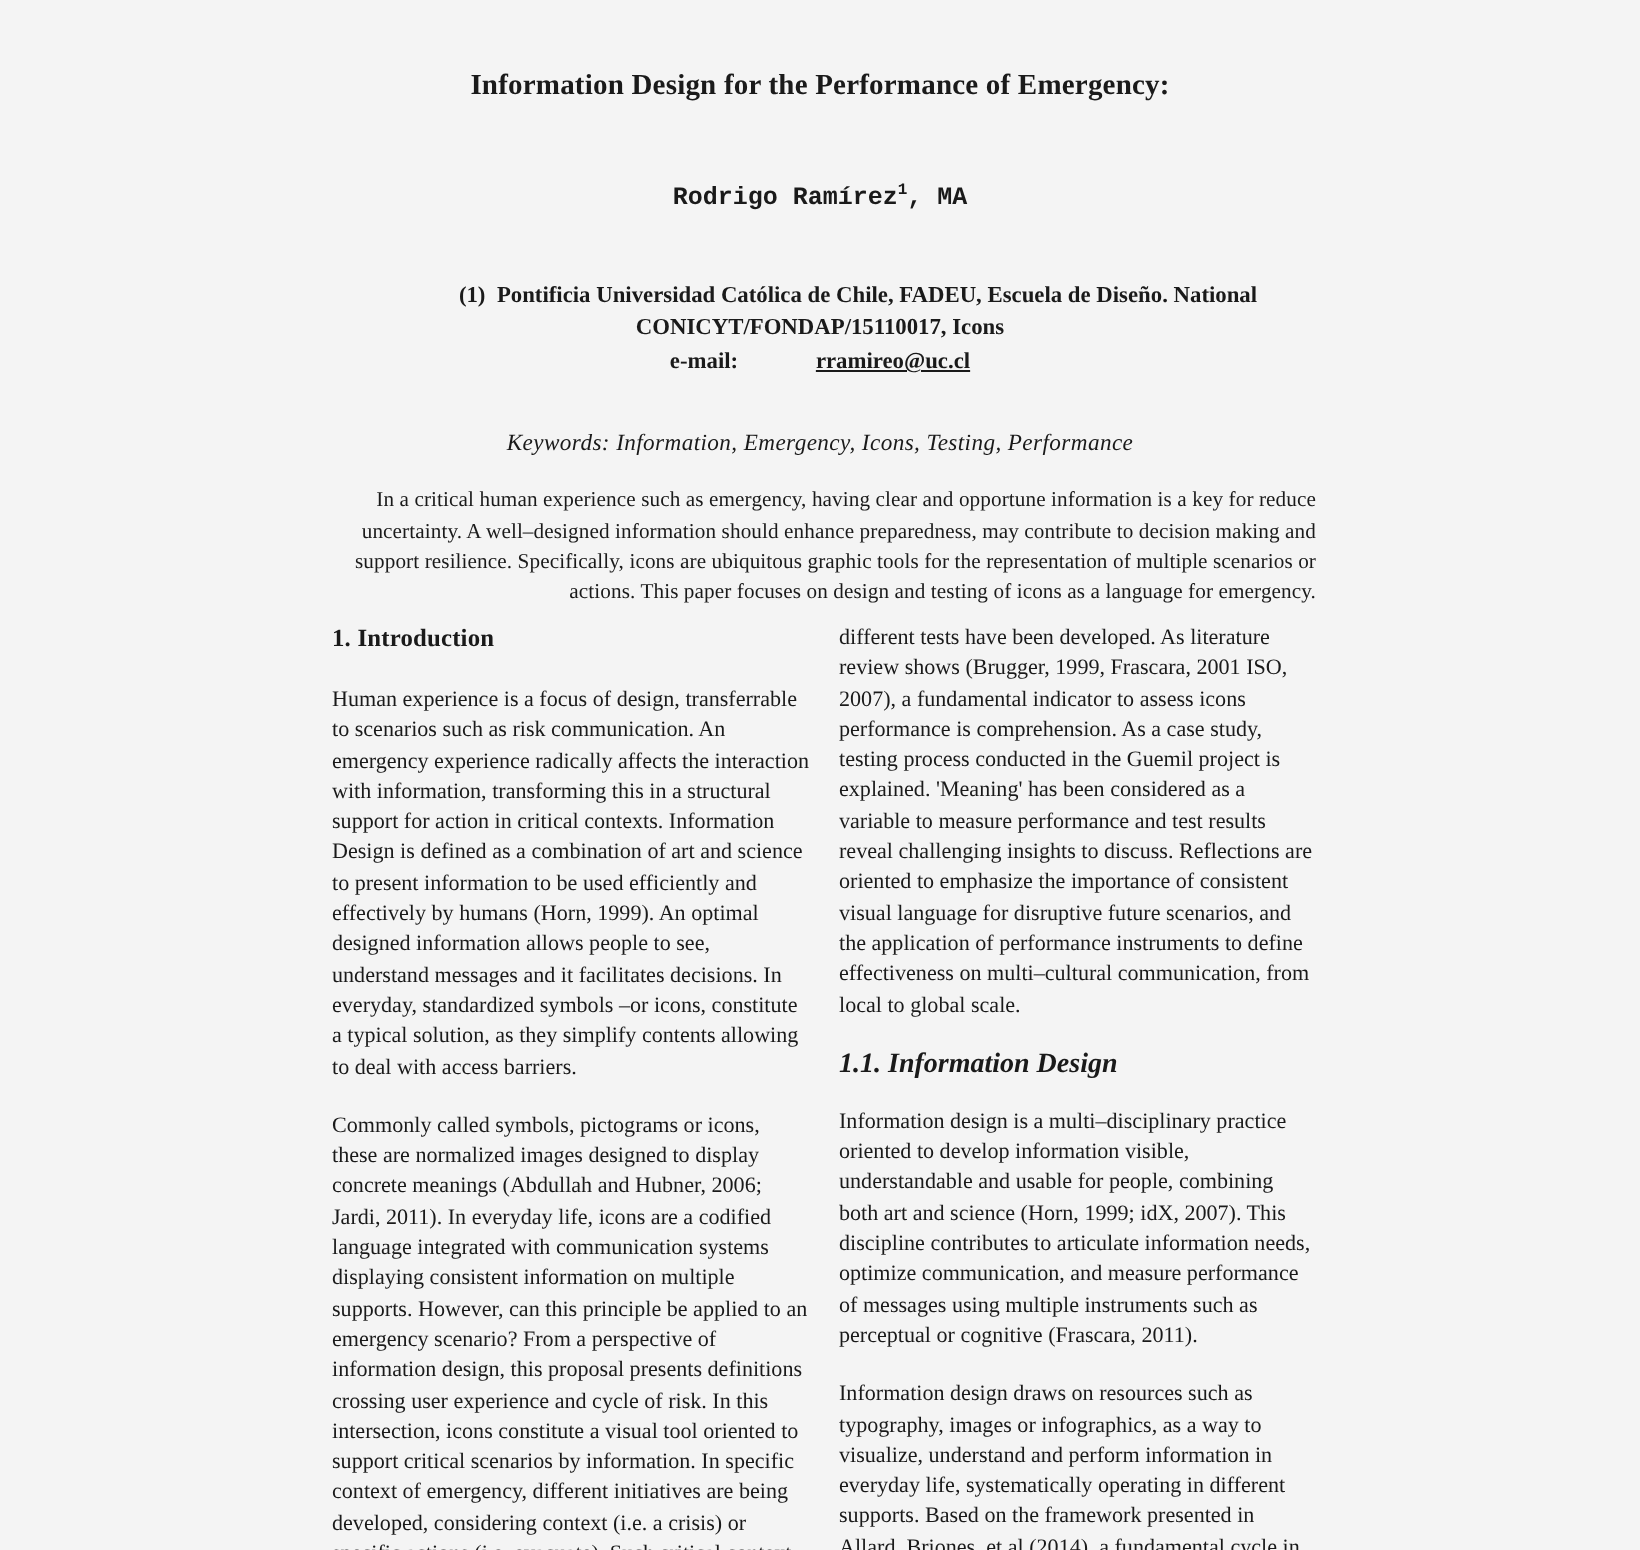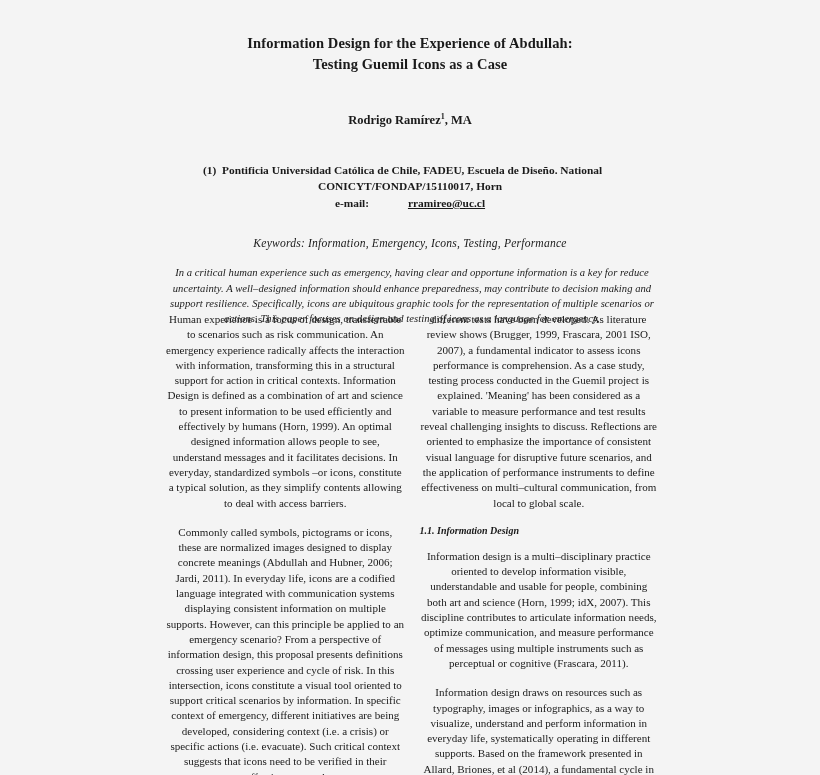--- a/index.html
+++ b/index.html
@@ -37,39 +37,40 @@
   }
   .doc-title .line2 {
     display: block;
   }
 
   .author {
     text-align: center;
     font-size: 12.5px;
     font-weight: bold;
     margin-top: 37px;
+    font-family: Liberation Mono, monospace;
   }
   .author sup {
     font-size: 8px;
     vertical-align: super;
     font-weight: bold;
   }
 
   
   .affiliation {
     margin: 35px auto 0 auto;
     width: 490px;
     text-align: center;
     font-size: 11.4px;
     font-weight: bold;
     line-height: 1.40;
   }
   .affil-line { display: block; }
   .affil-line.first {
-    text-align: left;
+    text-align: center;
     padding-left: 38px;
     text-indent: 0;
   }
   .affil-line.second {
     display: block;
     padding-left: 46px;
   }
   .email-line {
     display: block;
     margin-top: 1px;
@@ -86,24 +87,23 @@
     font-style: italic;
     font-size: 11.6px;
     margin-top: 25px;
     letter-spacing: 0.2px;
   }
 
   
   .abstract {
     width: 492px;
     margin: 15px 0 0 166px;
-    font-style: italic;
     font-size: 10.6px;
     line-height: 1.46;
-    text-align: center;
+    text-align: right;
     letter-spacing: 0.05px;
   }
 
   
   .columns {
     position: absolute;
     top: 312px;
     left: 166px;
     width: 492px;
     display: flex;
@@ -112,68 +112,68 @@
   .col {
     width: 239px;
   }
   .section-head {
     font-size: 12.4px;
     font-weight: bold;
     margin: 0 0 16px 0;
     letter-spacing: 0.1px;
   }
   .subsection-head {
-    font-size: 10px;
+    font-size: 14px;
     font-weight: bold;
     font-style: italic;
     margin: 0 0 13px 0;
   }
   p.body-par {
     font-size: 11.05px;
     line-height: 1.385;
     margin: 0 0 14px 0;
-    text-align: center;
+    text-align: left;
   }
   p.body-par:last-child { margin-bottom: 0; }
 </style>
 </head>
 <body>
 
 <div class="page">
 
   <div class="title-block">
     <div class="doc-title">
-      <span>Information Design for the Experience of Abdullah:</span>
-      <span class="line2">Testing Guemil Icons as a Case</span>
+      <span>Information Design for the Performance of Emergency:</span>
     </div>
 
     <div class="author">
       <span>Rodrigo Ramírez</span><sup>1</sup><span>, MA</span>
     </div>
   </div>
 
   <div class="affiliation">
     <span class="affil-line first">
       <span>(1)</span>&nbsp;
       <span>Pontificia Universidad Católica de Chile, FADEU, Escuela de Diseño. National</span>
     </span>
-    <span class="affil-line">CONICYT/FONDAP/15110017, Horn</span>
+    <span class="affil-line">CONICYT/FONDAP/15110017, Icons</span>
     <span class="email-line">
       <span>e-mail:</span>
       <a class="email-link" href="#">rramireo@uc.cl</a>
     </span>
   </div>
 
   <div class="keywords">Keywords: Information, Emergency, Icons, Testing, Performance</div>
 
   <div class="abstract">In a critical human experience such as emergency, having clear and opportune information is a key for reduce uncertainty. A well–designed information should enhance preparedness, may contribute to decision making and support resilience. Specifically, icons are ubiquitous graphic tools for the representation of multiple scenarios or actions. This paper focuses on design and testing of icons as a language for emergency.</div>
 
   <div class="columns">
 
     <div class="col">
+      <h2 class="section-head">1. Introduction</h2>
       <p class="body-par">Human experience is a focus of design, transferrable to scenarios such as risk communication. An emergency experience radically affects the interaction with information, transforming this in a structural support for action in critical contexts. Information Design is defined as a combination of art and science to present information to be used efficiently and effectively by humans (Horn, 1999). An optimal designed information allows people to see, understand messages and it facilitates decisions. In everyday, standardized symbols –or icons, constitute a typical solution, as they simplify contents allowing to deal with access barriers.</p>
       <p class="body-par">Commonly called symbols, pictograms or icons, these are normalized images designed to display concrete meanings (Abdullah and Hubner, 2006; Jardi, 2011). In everyday life, icons are a codified language integrated with communication systems displaying consistent information on multiple supports. However, can this principle be applied to an emergency scenario? From a perspective of information design, this proposal presents definitions crossing user experience and cycle of risk. In this intersection, icons constitute a visual tool oriented to support critical scenarios by information. In specific context of emergency, different initiatives are being developed, considering context (i.e. a crisis) or specific actions (i.e. evacuate). Such critical context suggests that icons need to be verified in their effectiveness, and</p>
     </div>
 
     <div class="col">
       <p class="body-par">different tests have been developed. As literature review shows (Brugger, 1999, Frascara, 2001 ISO, 2007), a fundamental indicator to assess icons performance is comprehension. As a case study, testing process conducted in the Guemil project is explained. 'Meaning' has been considered as a variable to measure performance and test results reveal challenging insights to discuss. Reflections are oriented to emphasize the importance of consistent visual language for disruptive future scenarios, and the application of performance instruments to define effectiveness on multi–cultural communication, from local to global scale.</p>
       <h3 class="subsection-head">1.1. Information Design</h3>
       <p class="body-par">Information design is a multi–disciplinary practice oriented to develop information visible, understandable and usable for people, combining both art and science (Horn, 1999; idX, 2007). This discipline contributes to articulate information needs, optimize communication, and measure performance of messages using multiple instruments such as perceptual or cognitive (Frascara, 2011).</p>
       <p class="body-par">Information design draws on resources such as typography, images or infographics, as a way to visualize, understand and perform information in everyday life, systematically operating in different supports. Based on the framework presented in Allard, Briones, et al (2014), a fundamental cycle in Information Design is See &gt; Understand &gt; Apply contents, as figure [1] shows:</p>
     </div>

